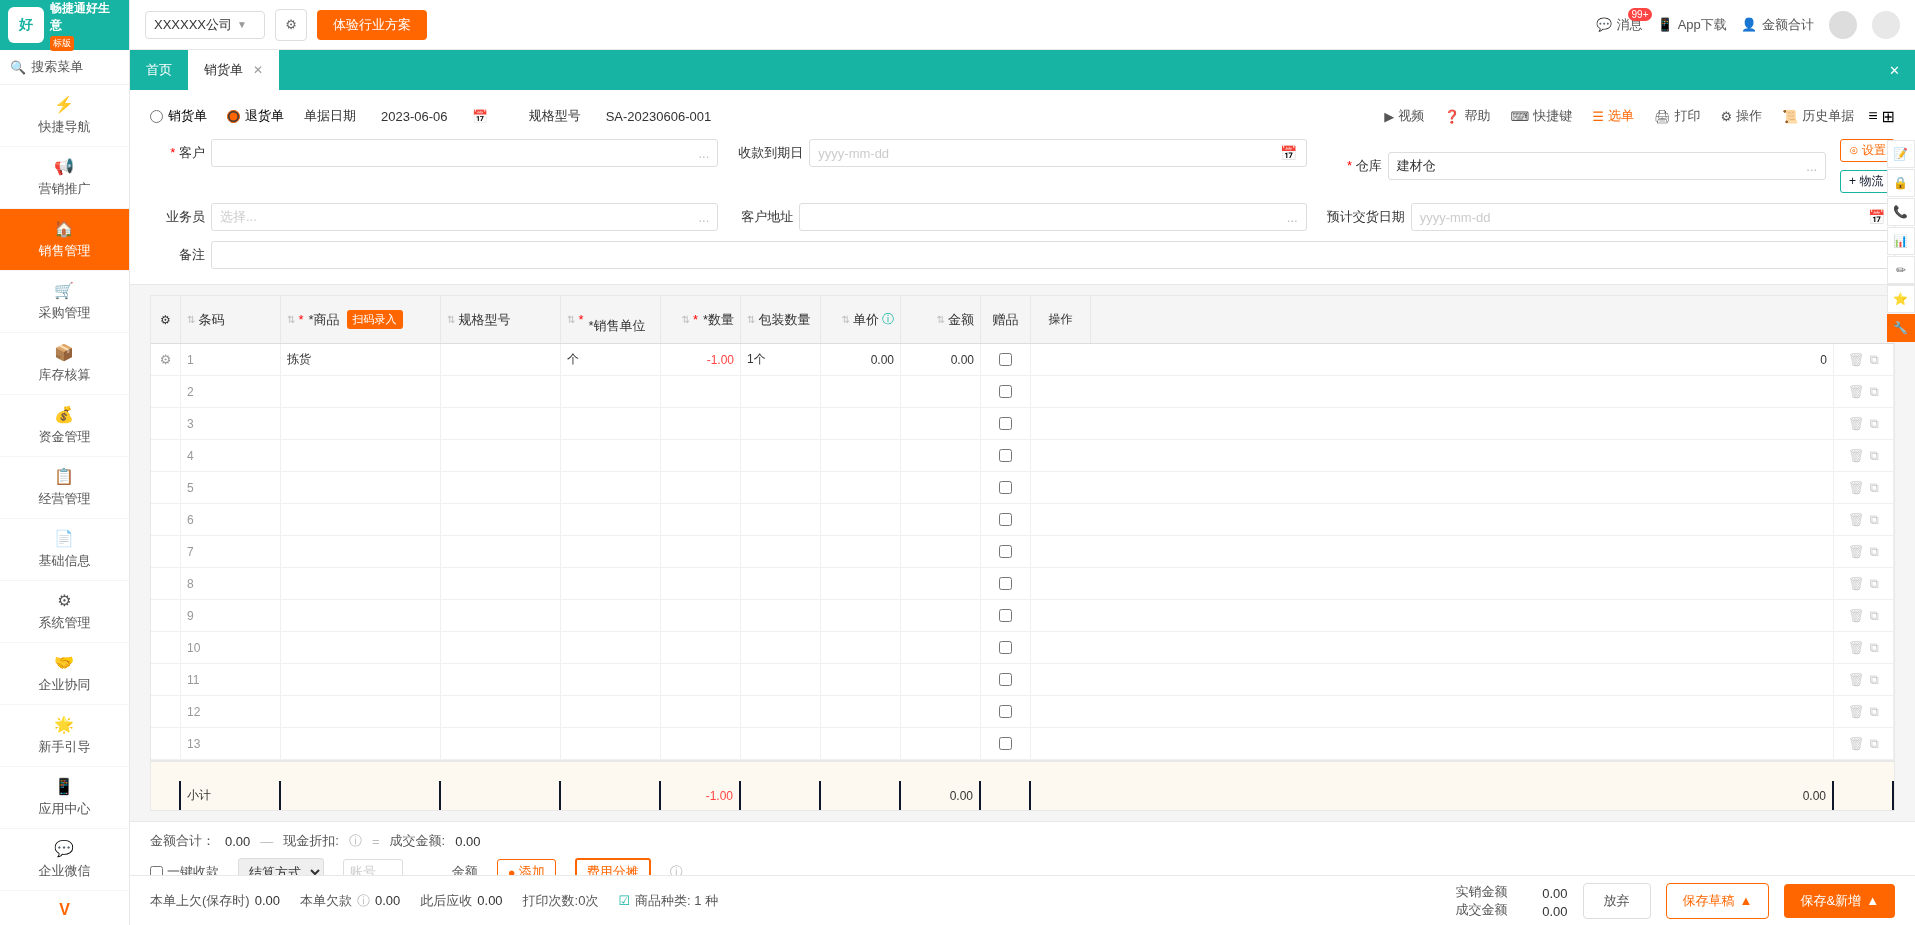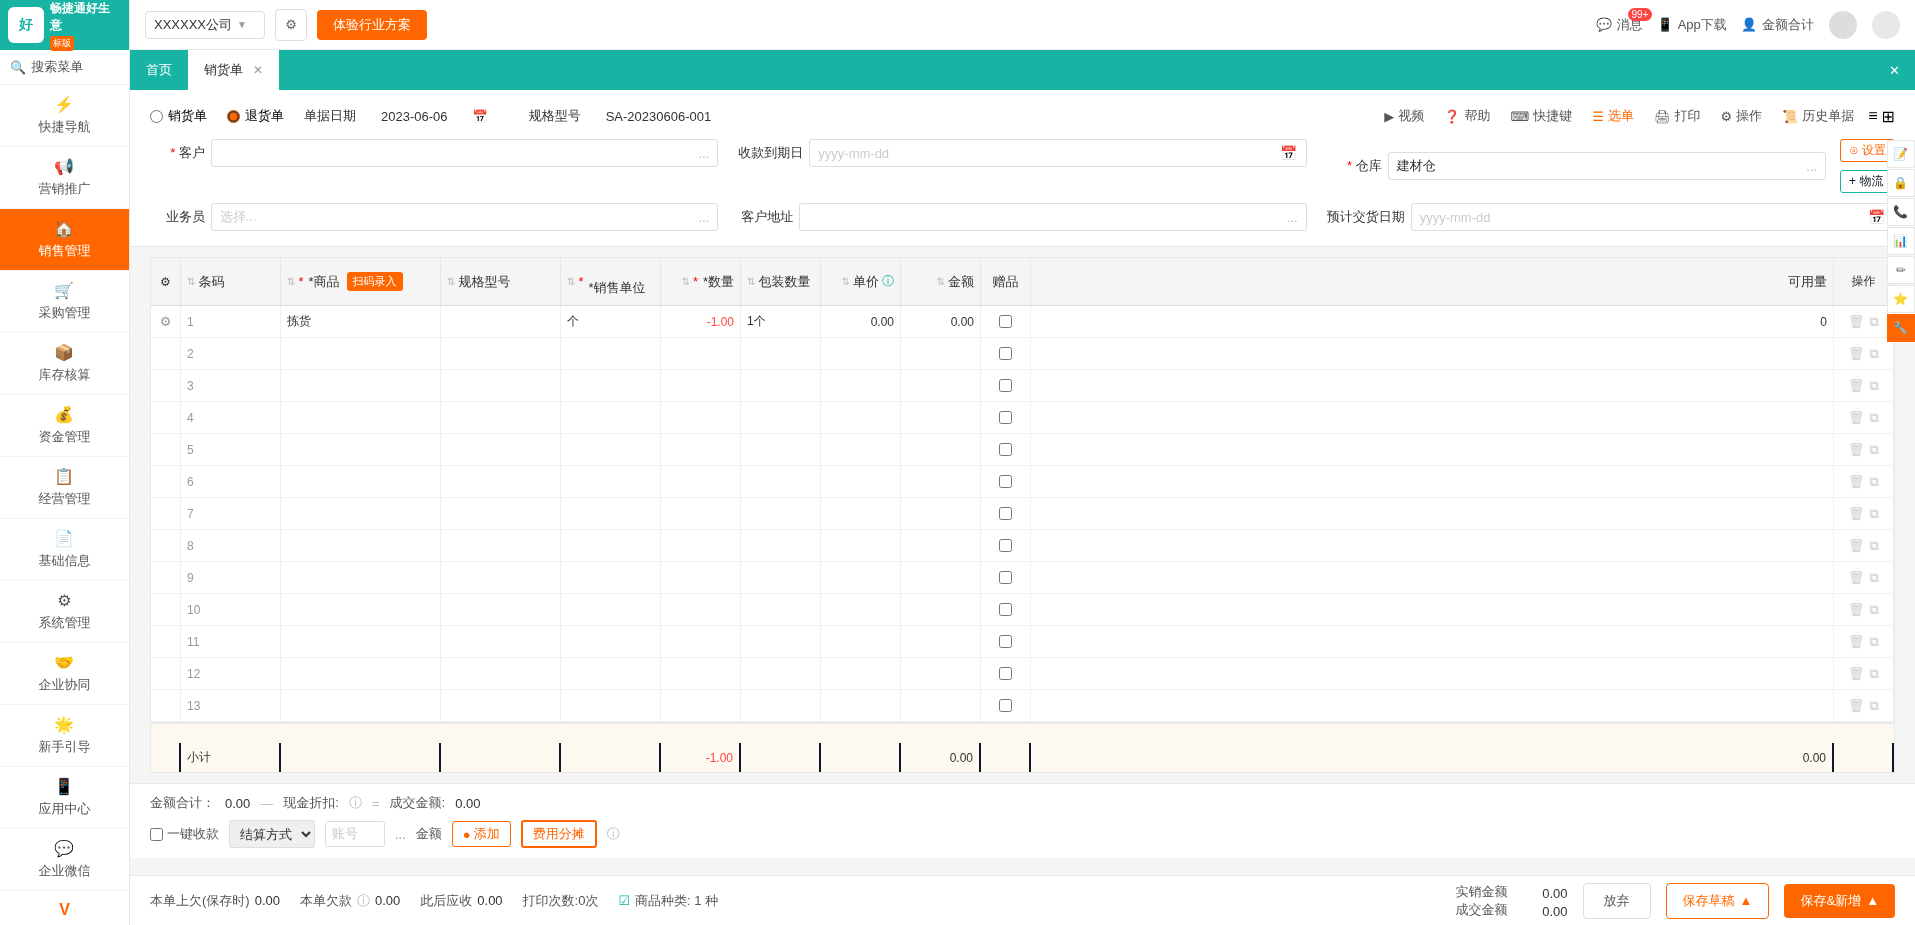--- a/index.html
+++ b/index.html
@@ -91,21 +91,21 @@
     .col-available { width: 80px; justify-content: flex-end; flex: 1; }
     .col-ops { width: 60px; justify-content: center; }
 
     
     .bottom-area { background: #fff; padding: 10px 20px; border-top: 1px solid #e8e8e8; }
     .bottom-row1 { display: flex; align-items: center; gap: 10px; margin-bottom: 8px; }
     .bottom-label { color: #555; }
     .bottom-value { color: #333; font-weight: 500; }
     .dash-icon { color: #bbb; }
     .equal-icon { color: #bbb; }
-    .bottom-row2 { display: flex; align-items: center; gap: 10px; }
+    .bottom-row2 { display: flex; align-items: center; gap: 19px; }
     .checkbox-label { display: flex; align-items: center; gap: 4px; cursor: pointer; color: #555; }
     .select-input { border: 1px solid #ddd; border-radius: 3px; padding: 3px 6px; height: 28px; color: #333; min-width: 80px; }
     .text-input { border: 1px solid #ddd; border-radius: 3px; padding: 3px 6px; height: 26px; color: #ccc; min-width: 60px; }
     .add-btn { background: #fff; border: 1px solid #ff6600; color: #ff6600; border-radius: 3px; padding: 3px 10px; cursor: pointer; display: flex; align-items: center; gap: 3px; }
     .fee-btn { background: #fff; border: 2px solid #ff6600; color: #ff6600; border-radius: 3px; padding: 3px 10px; cursor: pointer; font-weight: 500; }
     .question-icon { color: #bbb; cursor: pointer; }
 
     
     .footer { height: 50px; background: #fff; border-top: 1px solid #e8e8e8; display: flex; align-items: center; padding: 0 20px; gap: 20px; }
     .footer-item { display: flex; align-items: center; gap: 5px; color: #555; font-size: 12px; }
@@ -337,20 +337,26 @@
           </div>
         </div>
         <div class="field-row">
           <span class="field-label">预计交货日期</span>
           <div class="field-date" style="flex:1;">
             <span style="color:#ccc;">yyyy-mm-dd</span>
             <span class="field-calendar-icon">📅</span>
           </div>
         </div>
 
+        <div class="field-row" style="grid-column:1/-1;">
+          <span class="field-label">备注</span>
+          <div class="field-input" style="flex:1;">
+            <span style="color:#ccc;"></span>
+          </div>
+        </div>
       </div>
     </div>
 
     <div class="table-container">
 
       <div class="table-header-row">
         <div class="th col-settings">⚙</div>
         <div class="th col-barcode">
           <span class="sort-icon">⇅</span>
           <span>条码</span>
@@ -383,23 +389,20 @@
           <span class="sort-icon">⇅</span>
           <span>单价</span>
           <span class="info-icon">ⓘ</span>
         </div>
         <div class="th col-amount">
           <span class="sort-icon">⇅</span>
           <span>金额</span>
         </div>
         <div class="th col-gift">
           <span>赠品</span>
-        </div>
-        <div class="th col-available">
-          <span>可用量</span>
         </div>
         <div class="th col-ops">操作</div>
       </div>
 
       <div class="table-body">
 
         <div class="table-row">
           <div class="td col-settings">
               <span style="color:#999;">⚙</span>
             </div>

